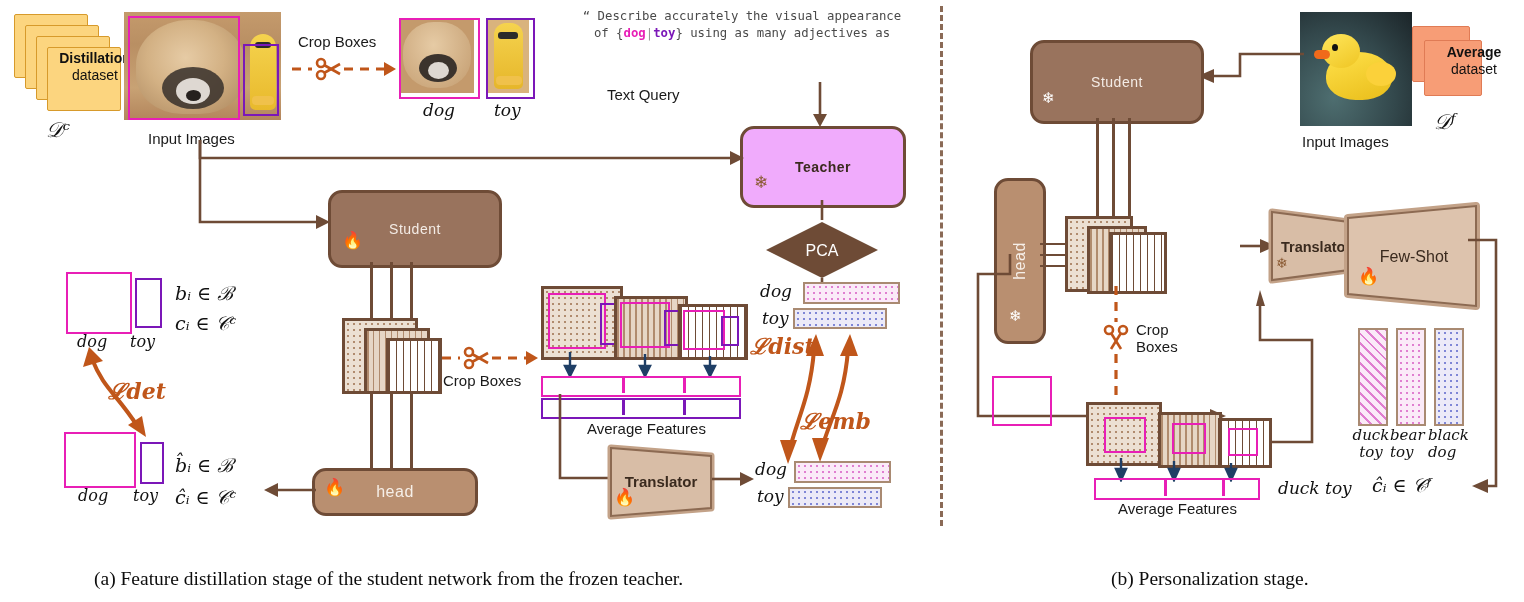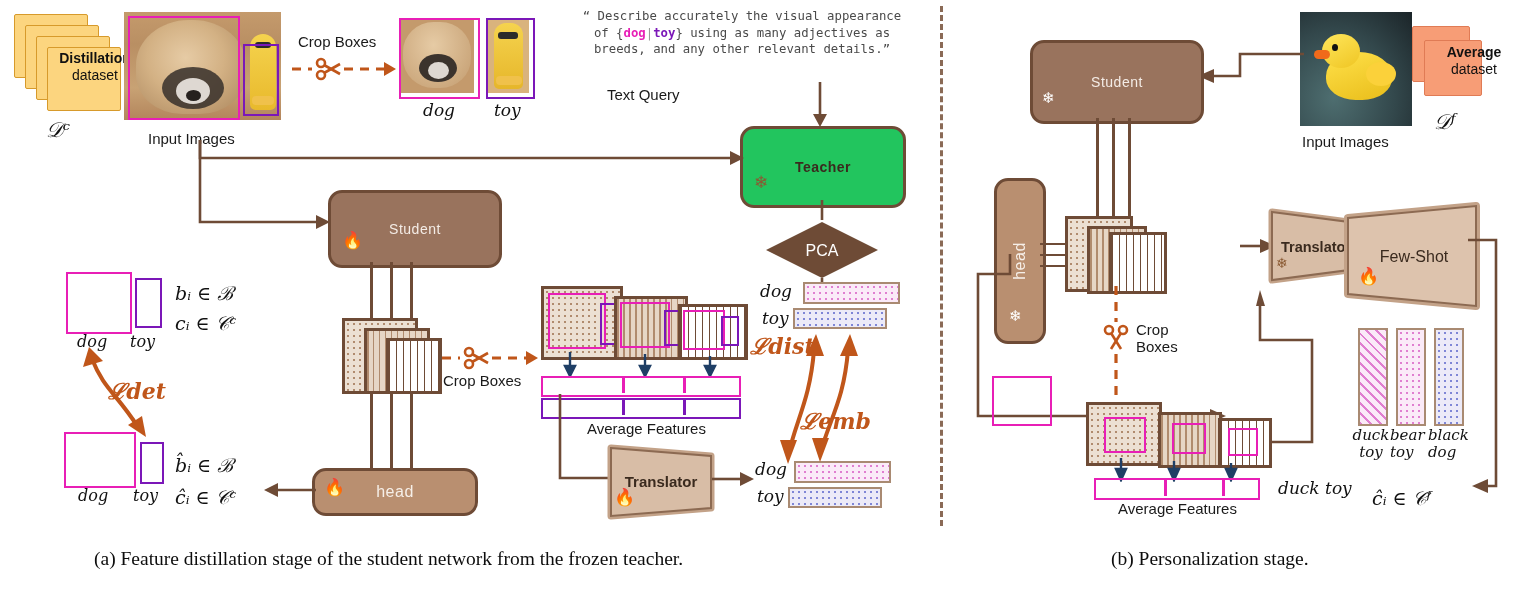--- a/index.html
+++ b/index.html
@@ -23,21 +23,21 @@
   .dashv{position:absolute;border-left:3px dashed #8a6a56;}
 
   .fbar{position:absolute;border:2px solid #a98a72;}
   .mag{position:absolute;border:2.5px solid #e81fb6;}
   .pur{position:absolute;border:2.5px solid #7b17b8;}
 
   .fmap{position:absolute;border:3px solid #6e4b36;}
   .snow{color:#ffffff;font-size:15px;line-height:1;}
   .snowb{color:#8a5a33;font-size:17px;line-height:1;}
   .flame{font-size:17px;line-height:1;}
-  .cap{position:absolute;font-family:"Liberation Serif",serif;font-size:19.5px;color:#0d0d0d;white-space:nowrap;}
+  .cap{position:absolute;font-family:"Liberation Serif",serif;font-size:19.5px;color:#0d0d0d;white-space:nowrap;margin-top:20px;}
 </style>
 </head>
 <body>
 
 <div class="abs" style="left:14px;top:14px;width:112px;height:100px;">
   <div class="card" style="left:0;top:0;width:72px;height:62px;background:#fcd57f;"></div>
   <div class="card" style="left:11px;top:11px;width:72px;height:62px;background:#fcd57f;"></div>
   <div class="card" style="left:22px;top:22px;width:72px;height:62px;background:#fcd57f;"></div>
   <div class="card" style="left:33px;top:33px;width:72px;height:62px;background:#fcd57f;"></div>
   <div class="cardtxt" style="left:0;top:36px;width:112px;">
@@ -85,30 +85,29 @@
   <div class="abs" style="left:10px;top:12px;width:20px;height:7px;background:#2b2b2b;border-radius:3px;"></div>
   <div class="abs" style="left:8px;top:56px;width:26px;height:9px;background:#f0c14b;border-radius:4px;"></div>
 </div>
 <div class="pur" style="left:486px;top:18px;width:45px;height:77px;"></div>
 <div class="mathi abs" style="left:423px;top:100px;">dog</div>
 <div class="mathi abs" style="left:494px;top:100px;">toy</div>
 
 <div class="abs" style="left:556px;top:8px;width:372px;text-align:center;">
   <div class="mono">“ Describe accurately the visual appearance</div>
   <div class="mono"><span>of {</span><b style="color:#e81fb6">dog</b><span style="color:#9a9a9a">|</span><b style="color:#7b17b8">toy</b><span>} using as many adjectives as</span></div>
-  <div class="mono">breeds, and any other relevant details.”</div>
 </div>
 <div class="lbl abs" style="left:607px;top:86px;">Text Query</div>
 
 <svg class="abs" style="left:805px;top:82px;" width="30" height="46" viewBox="0 0 30 46">
   <line x1="15" y1="0" x2="15" y2="34" stroke="#6e4b36" stroke-width="2.6"></line>
   <path d="M8 32 L15 45 L22 32 Z" fill="#6e4b36"></path>
 </svg>
 
-<div class="mod" style="left:740px;top:126px;width:160px;height:76px;background:#22c55e;">
+<div class="mod" style="left:740px;top:126px;width:160px;height:76px;background:#f0abfc;">
   <span class="modlabel" style="font-weight:bold;color:#3a2a1e;">Teacher</span>
 </div>
 <div class="snowb abs" style="left:754px;top:174px;">❄</div>
 
 <svg class="abs" style="left:196px;top:140px;" width="552" height="32" viewBox="0 0 552 32">
   <path d="M4 0 L4 18 L536 18" stroke="#6e4b36" stroke-width="2.6" fill="none"></path>
   <path d="M534 11 L548 18 L534 25 Z" fill="#6e4b36"></path>
 </svg>
 
 <svg class="abs" style="left:196px;top:140px;" width="140" height="95" viewBox="0 0 140 95">
@@ -408,16 +407,16 @@
 <div class="mathi abs" style="left:1428px;top:427px;font-size:15px;width:40px;line-height:17px;">
   <span>black</span><br><span>dog</span>
 </div>
 
 <svg class="abs" style="left:1466px;top:238px;" width="50" height="258" viewBox="0 0 50 258">
   <path d="M2 2 L30 2 L30 248 L20 248" stroke="#6e4b36" stroke-width="2.6" fill="none"></path>
   <path d="M22 241 L6 248 L22 255 Z" fill="#6e4b36"></path>
 </svg>
 
 <div class="mathi abs" style="left:1278px;top:478px;font-size:17px;">duck toy</div>
-<div class="mathi abs" style="left:1372px;top:474px;font-size:19px;margin-top:13px;">ĉᵢ ∈ 𝒞ᶠ</div>
+<div class="mathi abs" style="left:1372px;top:474px;font-size:19px;">ĉᵢ ∈ 𝒞ᶠ</div>
 
 <div class="cap" style="left:94px;top:548px;">(a) Feature distillation stage of the student network from the frozen teacher.</div>
 <div class="cap" style="left:1111px;top:548px;">(b) Personalization stage.</div>
 
 </body></html>

